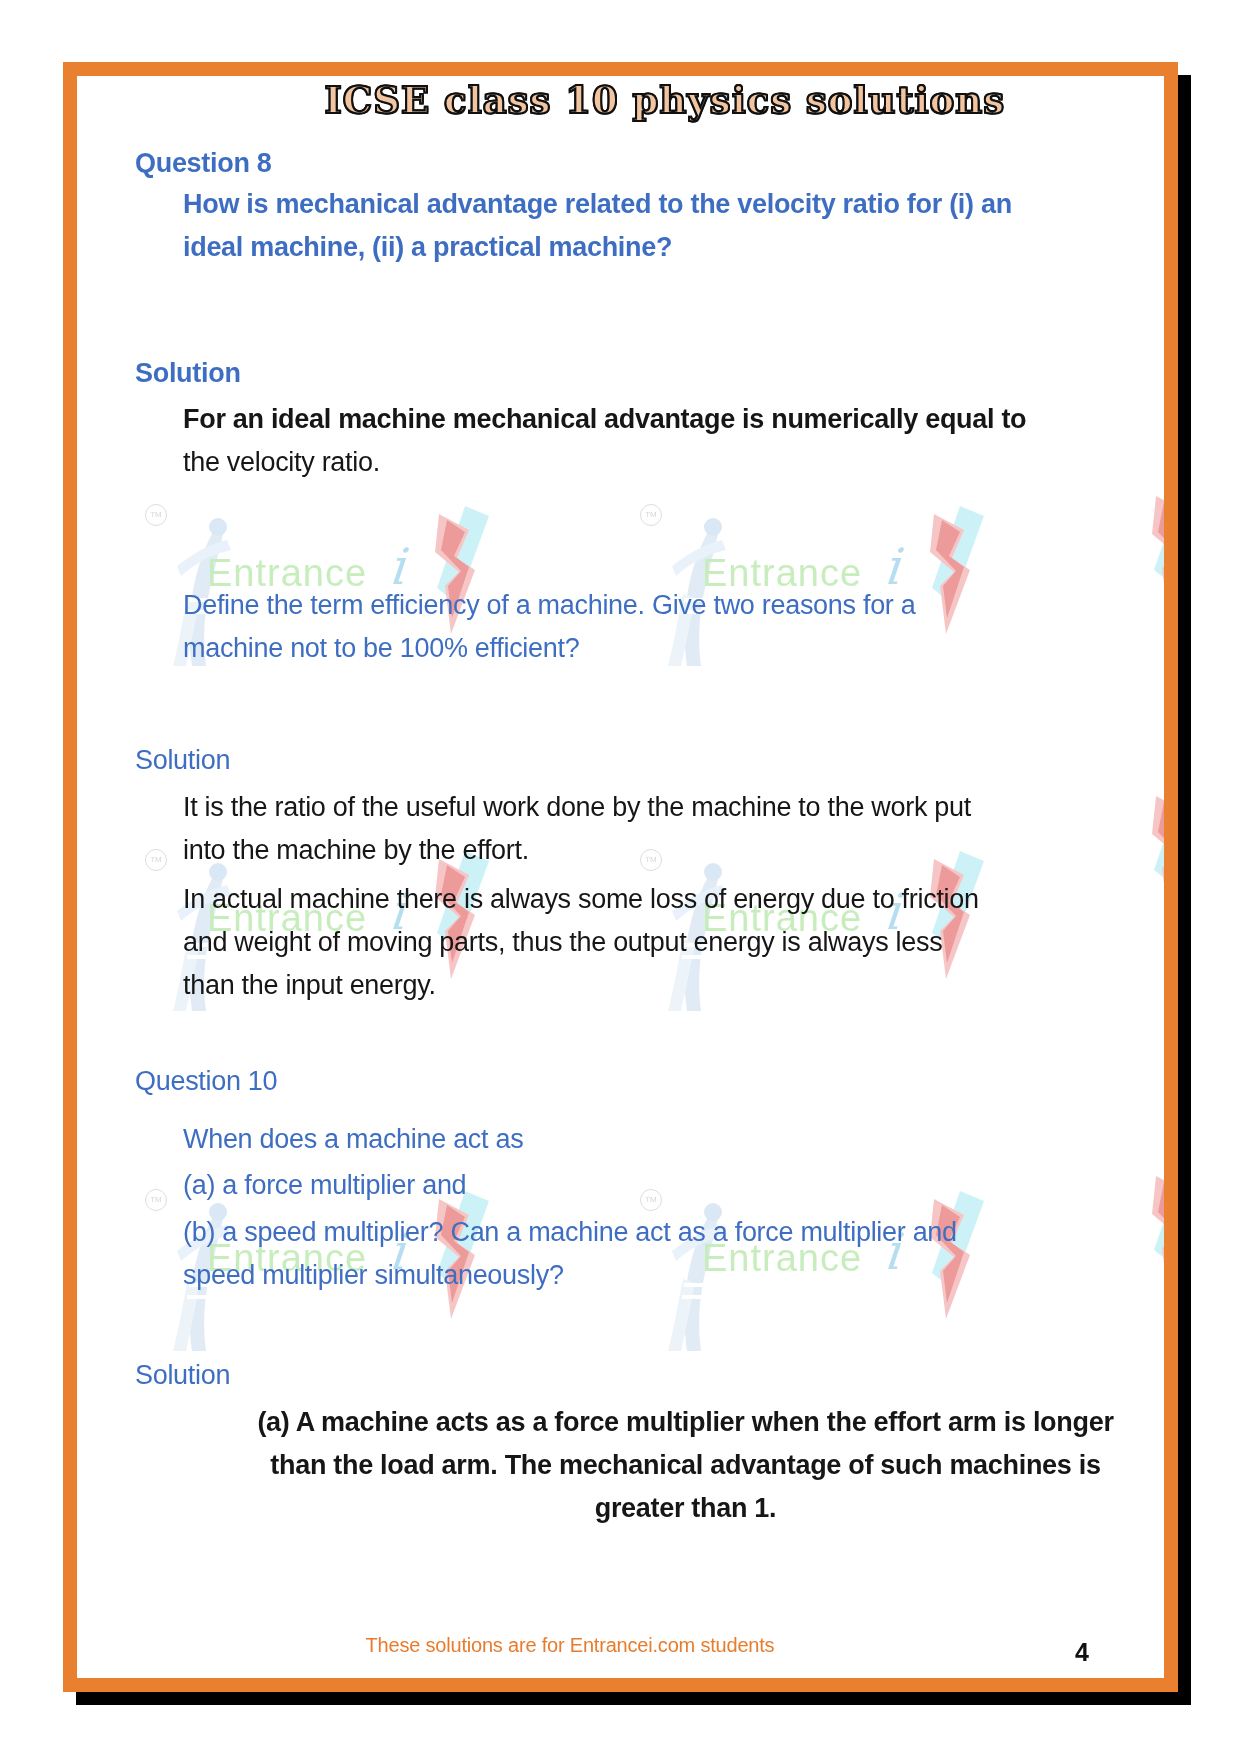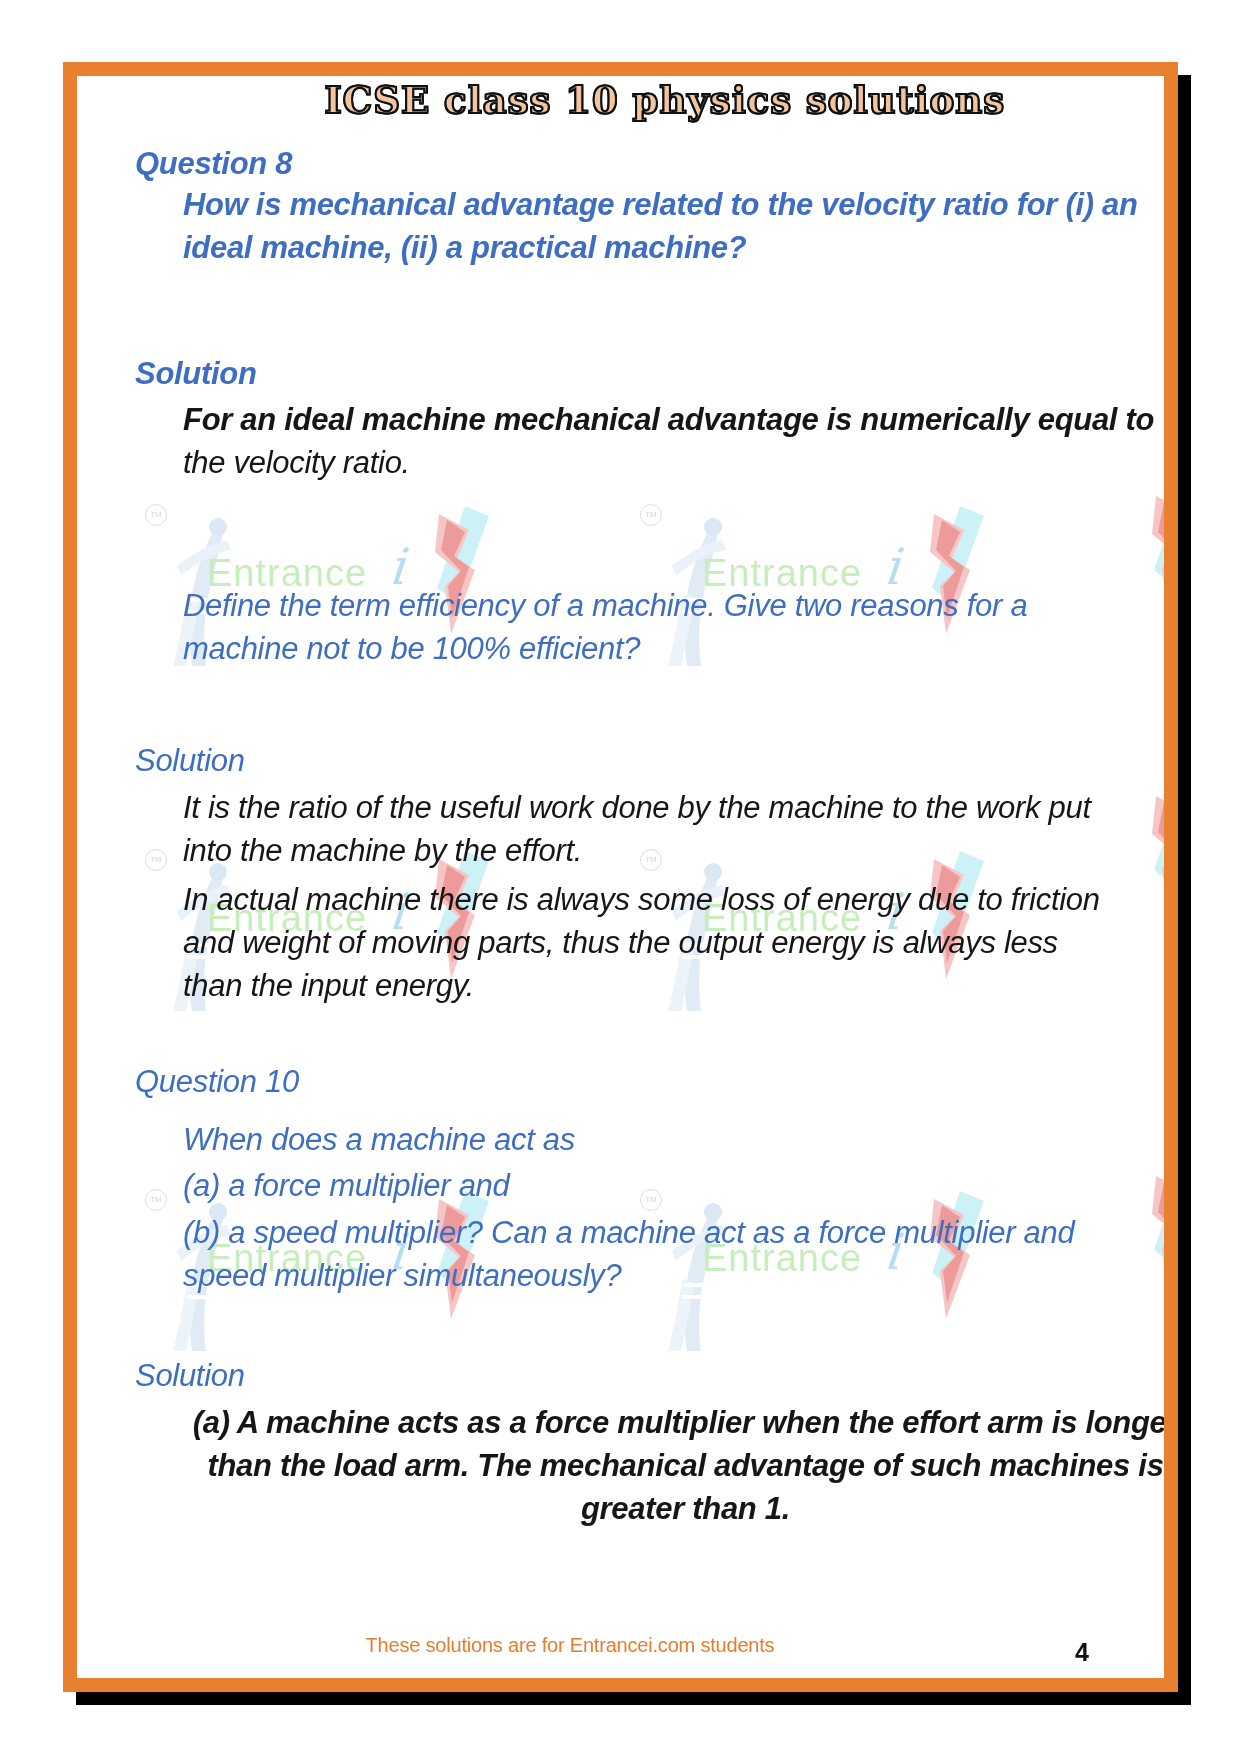--- a/index.html
+++ b/index.html
@@ -6,21 +6,21 @@
   .page{position:relative;width:1240px;height:1754px;background:#ffffff;overflow:hidden;
         font-family:"Liberation Sans",sans-serif;}
   .frame{position:absolute;left:63px;top:62px;width:1087px;height:1602px;
          border:14px solid #E8802F;background:#ffffff;box-shadow:13px 13px 0 0 #000;
          overflow:hidden;}
   .doc-title{position:absolute;left:58px;top:2px;width:870px;text-align:right;
              font-family:"DejaVu Serif",serif;font-weight:700;font-size:37px;
              letter-spacing:1px;color:#F2C5A0;-webkit-text-stroke:2px #101010;
              text-shadow:1px 1px 0 #101010,-1px 1px 0 #101010,1px -1px 0 #101010,-1px -1px 0 #101010;}
   .tblock{position:absolute;left:58px;width:1005px;white-space:pre-line;
-          font-size:31px;line-height:43px;letter-spacing:-0.3px;z-index:3;font-style:italic;}
+          font-size:27px;line-height:43px;letter-spacing:-0.3px;z-index:3;}
   .heading{color:#3E6EC2;font-weight:400;}
   .heading.hbold{font-weight:600;}
   .qtext{color:#3E6EC2;font-weight:400;margin-left:48px;}
   .qtext.qbold{font-weight:600;}
   .atext{color:#161616;font-weight:400;margin-left:48px;}
   .atext.abold{font-weight:600;text-align:center;}
   .lead-bold{font-weight:700;}
   .tail-reg{font-weight:400;}
   .footer-note{position:absolute;left:58px;top:1558px;width:870px;text-align:center;
                color:#E87C2C;font-size:20px;font-weight:400;letter-spacing:-0.2px;z-index:3;}

